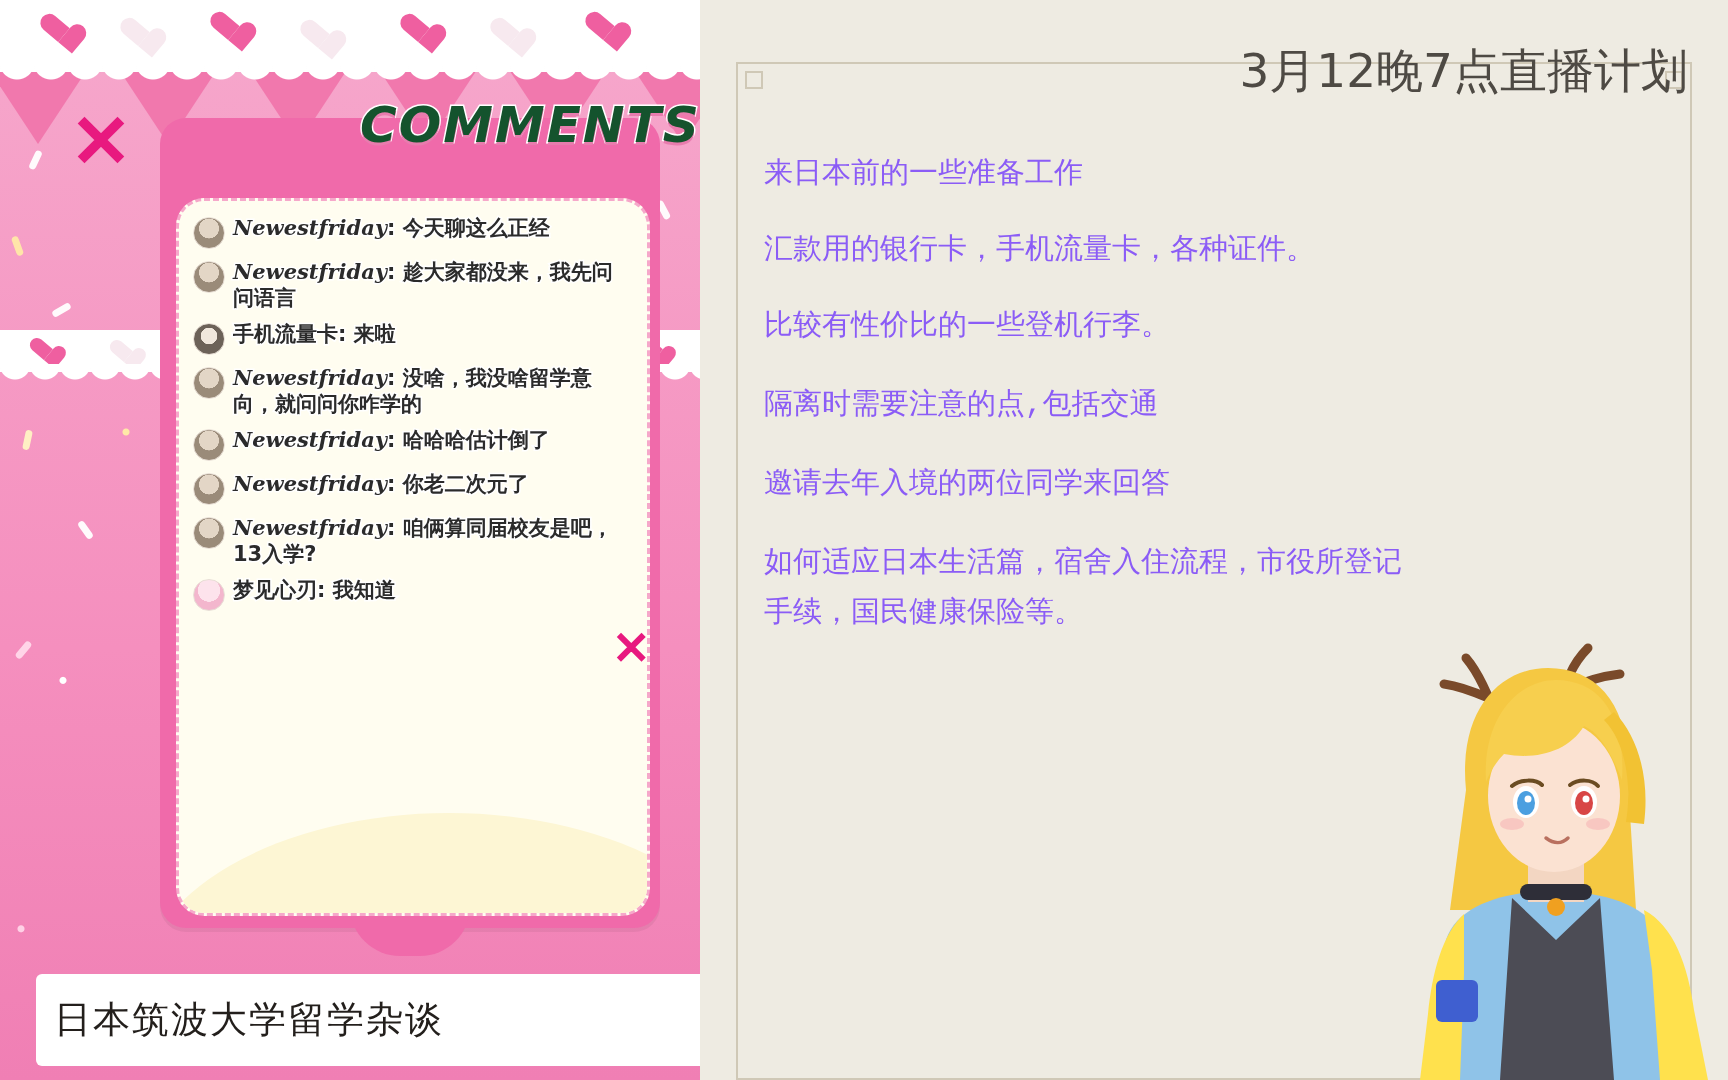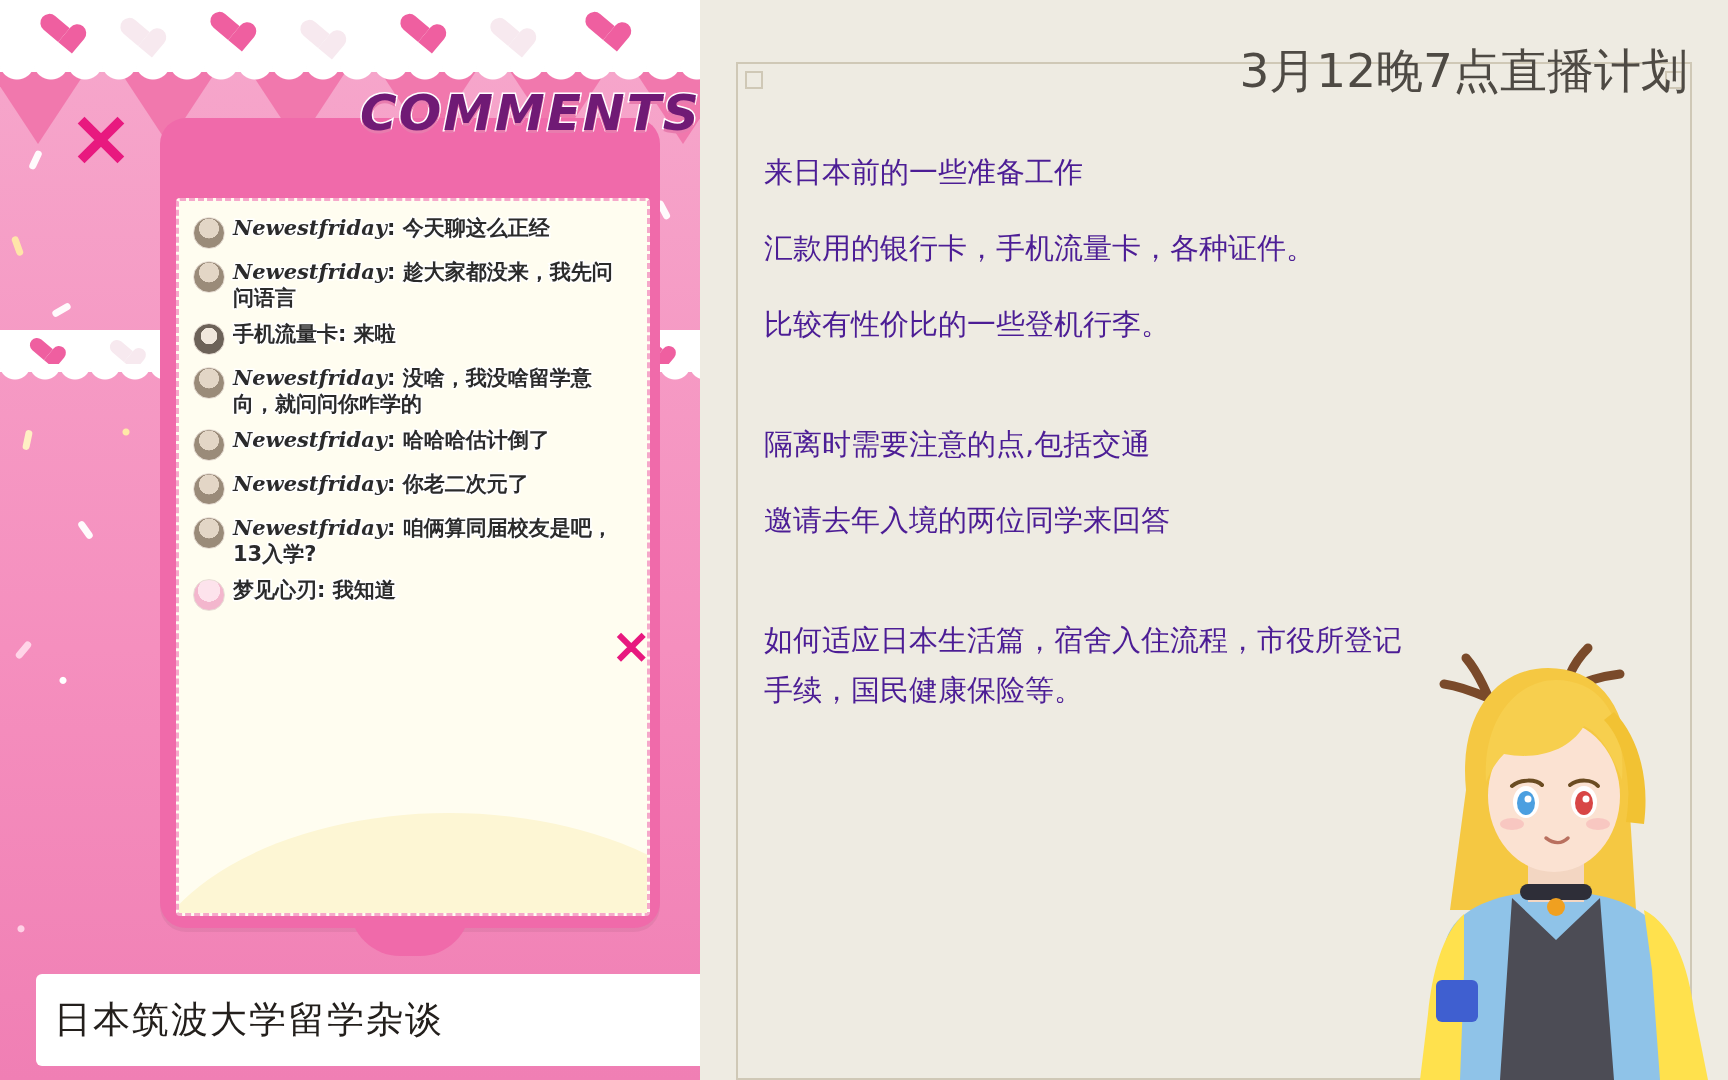--- a/index.html
+++ b/index.html
@@ -118,28 +118,28 @@
   }
   .scallop-mid .hearts { position: absolute; left: 0; top: 4px; width: 100%; height: 34px; }
   .scallop-mid .heart { width: 26px; height: 24px; }
   .scallop-mid .heart::before, .scallop-mid .heart::after { width: 14px; height: 22px; border-radius: 14px 14px 0 0; }
   .scallop-mid .heart::before { left: 13px; }
   .scallop-mid .heart::after { left: 13px; }
 
   
   .comments-title {
     position: absolute;
-    left: 360px; top: 84px;
+    left: 360px; top: 96px;
     z-index: 20;
     font-family: "DejaVu Sans", sans-serif;
     font-weight: bold;
     font-style: italic;
     font-size: 50px;
     letter-spacing: 2px;
-    color: #701a75;
+    color: #14532d;
     -webkit-text-stroke: 3px #ffffff;
     paint-order: stroke fill;
     text-shadow: 0 3px 0 #e87cae;
     white-space: nowrap;
   }
 
   
   .comment-card {
     position: absolute;
     left: 160px; top: 118px;
@@ -147,21 +147,21 @@
     background: #f06aaa;
     border-radius: 26px;
     z-index: 15;
     box-shadow: 0 4px 0 rgba(0,0,0,.05);
   }
   .comment-card .inner {
     position: absolute;
     left: 16px; top: 80px;
     width: 468px; height: 712px;
     background: #fffdf0;
-    border-radius: 4px;
+    border-radius: 28px;
     border: 3px dashed #f6a8ca;
     overflow: hidden;
   }
   .card-bump {
     position: absolute;
     left: 50%; bottom: -28px;
     transform: translateX(-50%);
     width: 120px; height: 50px;
     background: #f06aaa;
     border-radius: 0 0 60px 60px;
@@ -278,26 +278,26 @@
     font-family: "DejaVu Sans", "Liberation Sans", sans-serif;
     font-size: 47px;
     color: #4e4a44;
     margin: 0 0 44px 0;
     font-weight: normal;
     text-align: right;
   }
   .slide-line {
     font-family: "DejaVu Sans", "Liberation Sans", sans-serif;
     font-size: 29px;
-    color: #4c1d95;
+    color: #8b5cf6;
     line-height: 50px;
     margin-bottom: 26px;
     max-width: 660px;
   }
-  .slide-line.gap { margin-top: 70px; }
+  .slide-line.gap { margin-top: 32px; font-family: Liberation Mono, monospace; }
 
   
   .vtuber {
     position: absolute;
     right: -10px; bottom: 0;
     width: 330px; height: 470px;
     z-index: 30;
   }
 </style>
 </head>

